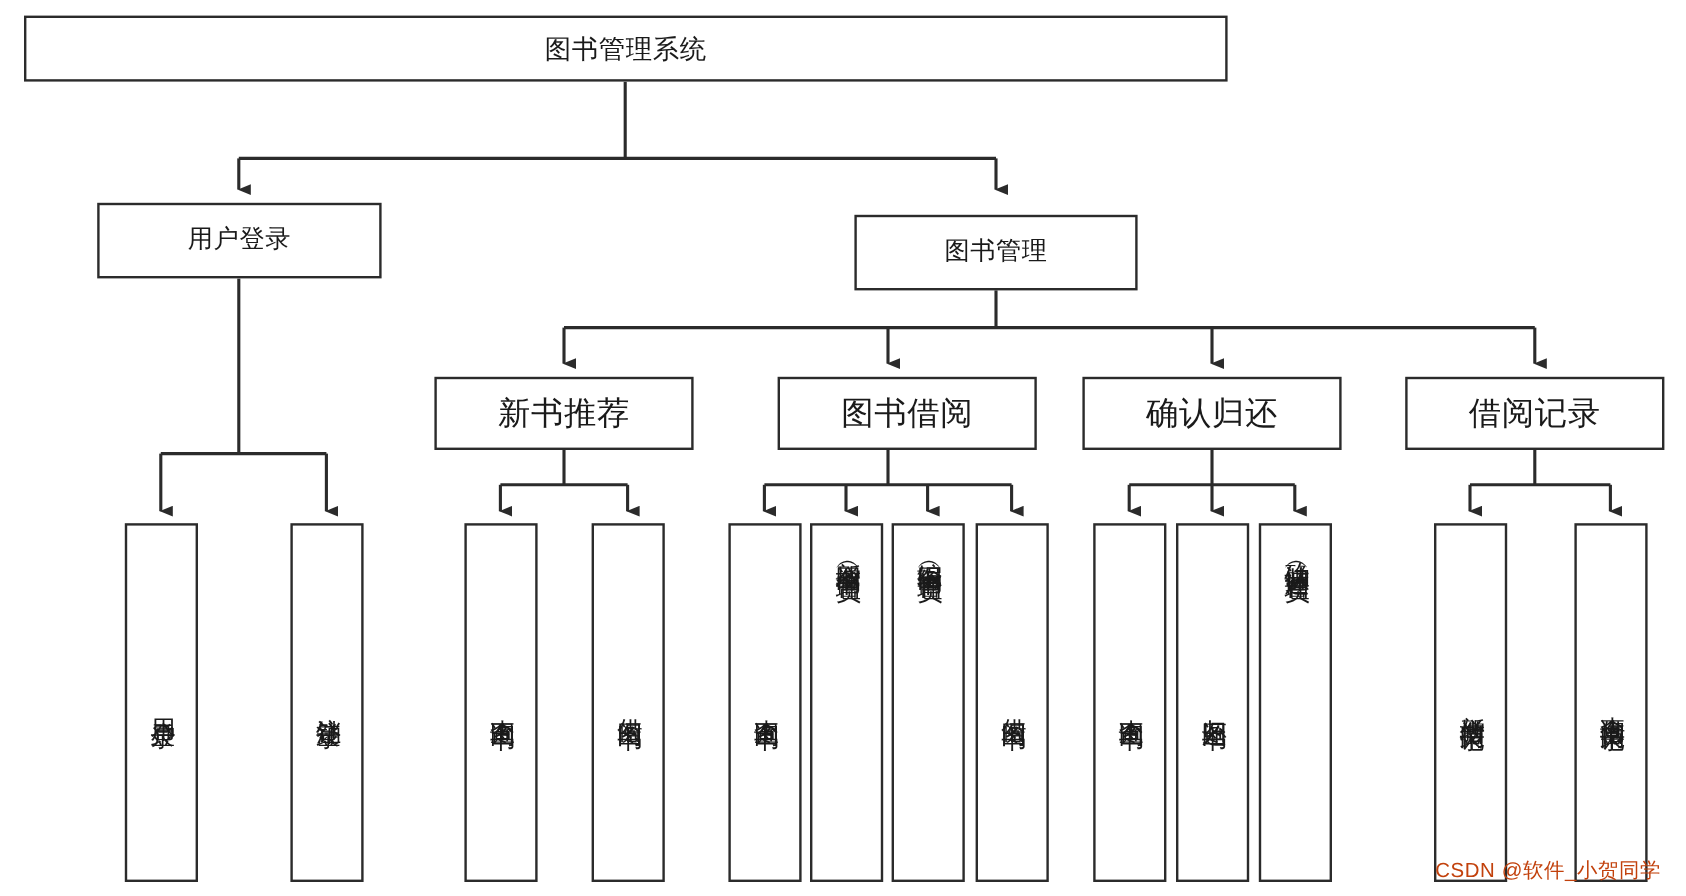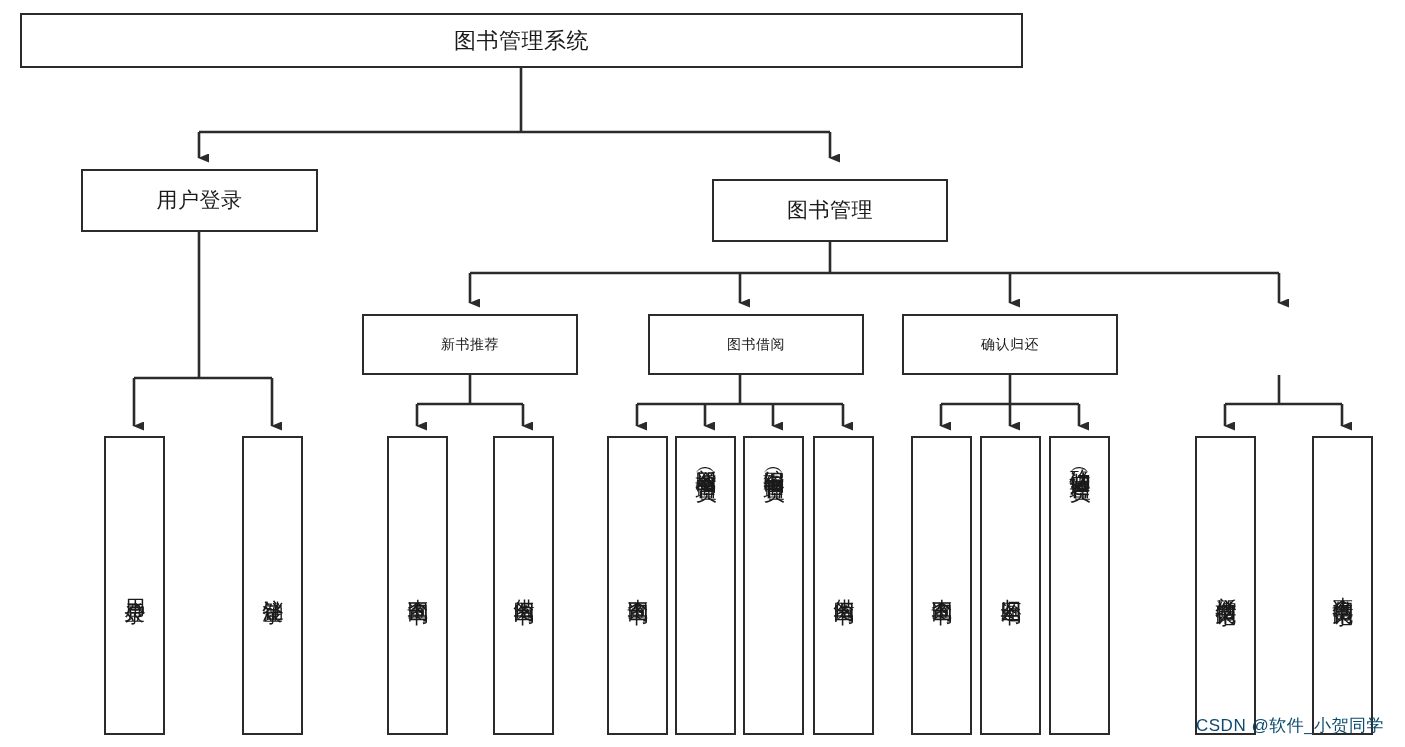--- a/index.html
+++ b/index.html
@@ -38,21 +38,21 @@
     color: #1a1a1a;
   }
   .node .lbl {
     font-size: 21px;
     line-height: 1.25;
     letter-spacing: 0.5px;
     white-space: nowrap;
   }
   .node.root .lbl { font-size: 22px; }
   .node.lvl2 .lbl { font-size: 21px; }
-  .node.lvl3 .lbl { font-size: 14px; }
+  .node.lvl3 .lbl { font-size: 27px; }
   
   .node.leaf {
     align-items: flex-start;
     padding-top: 14px;
   }
   .node.leaf .lbl {
     writing-mode: vertical-rl;
     text-orientation: upright;
     font-size: 21px;
     line-height: 1.18;
@@ -61,21 +61,21 @@
   }
   .node.leaf.center-text {
     align-items: center;
     padding-top: 0;
   }
   #watermark {
     position: absolute;
     left: 1196px;
     top: 714px;
     font-size: 17px;
-    color: #0c4a6e;
+    color: #c2410c;
     white-space: nowrap;
     letter-spacing: 0.5px;
   }
 </style>
 </head>
 <body>
 
 <div id="canvas">
 
   <svg class="wires" viewBox="0 0 1405 747" xmlns="http://www.w3.org/2000/svg">
@@ -145,20 +145,23 @@
   </div>
 
   <div class="node lvl3" style="left:632px; top:314px; width:216px; height:61px;margin-left:16px;">
     <span class="lbl">图书借阅</span>
   </div>
 
   <div class="node lvl3" style="left:902px; top:314px; width:216px; height:61px;">
     <span class="lbl">确认归还</span>
   </div>
 
+  <div class="node lvl3" style="left:1171px; top:314px; width:216px; height:61px;">
+    <span class="lbl">借阅记录</span>
+  </div>
 
   <div class="node leaf center-text" style="left:104px; top:436px; width:61px; height:299px;">
     <span class="lbl">用户登录</span>
   </div>
 
   <div class="node leaf center-text" style="left:242px; top:436px; width:61px; height:299px;">
     <span class="lbl">注销登录</span>
   </div>
 
   <div class="node leaf center-text" style="left:387px; top:436px; width:61px; height:299px;">

